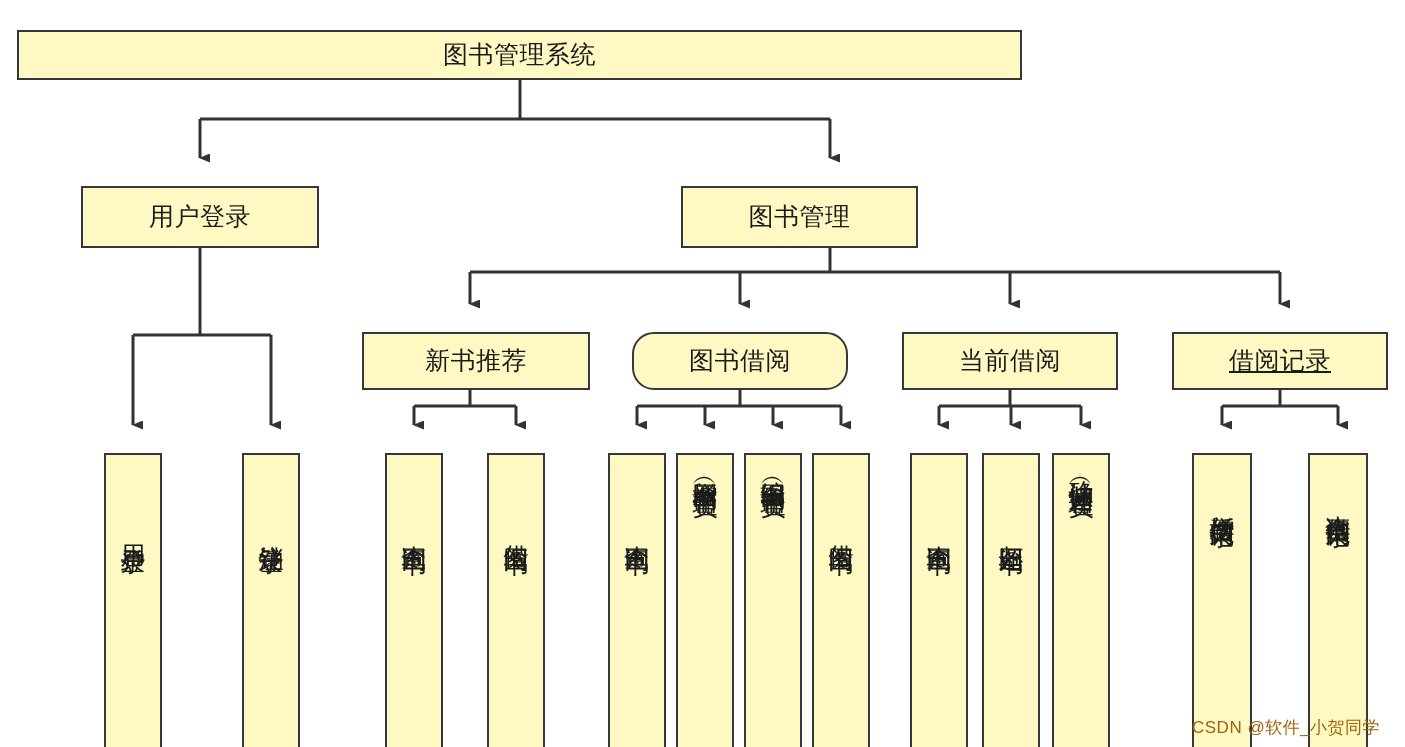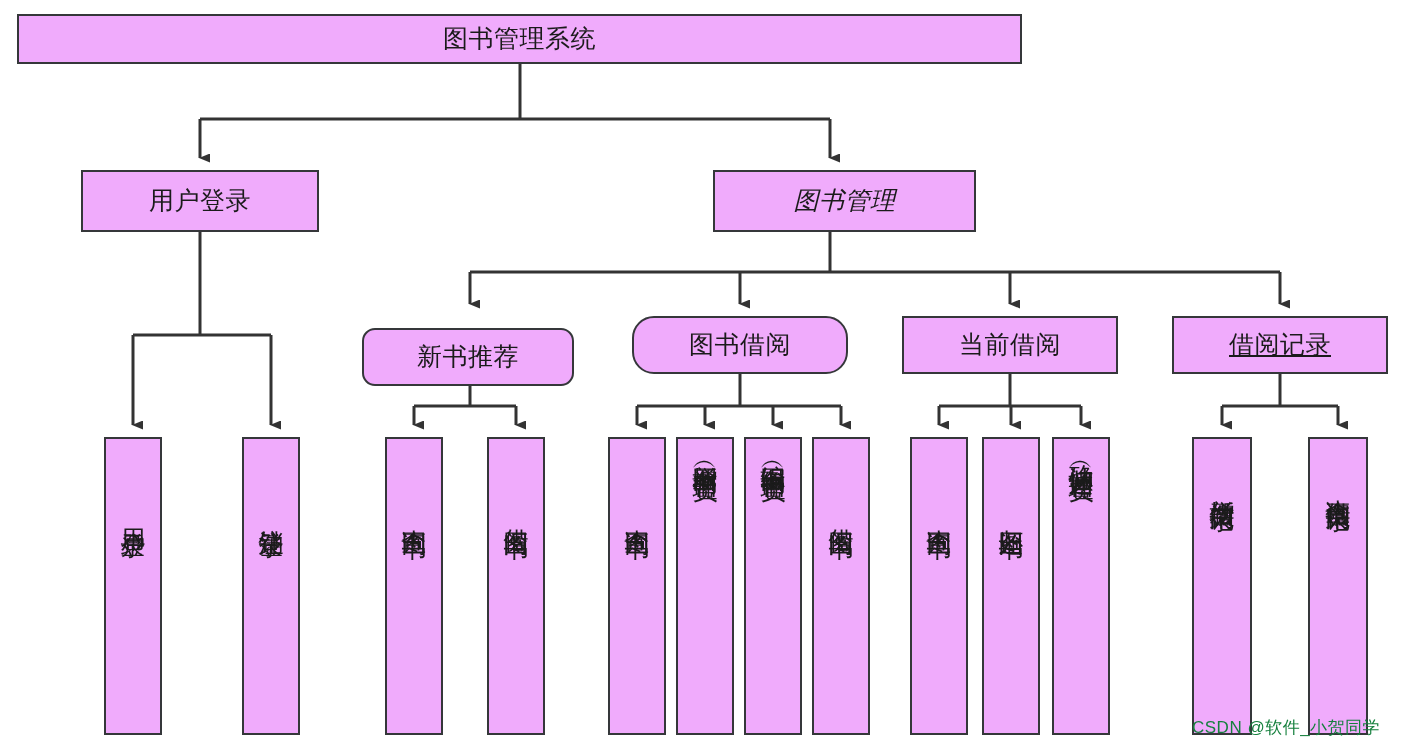--- a/index.html
+++ b/index.html
@@ -21,25 +21,26 @@
     position: absolute;
     left: 0;
     top: 0;
     width: 1405px;
     height: 747px;
   }
   .node {
     position: absolute;
     box-sizing: border-box;
     border: 2.5px solid #35373a;
-    background: #f0abfc;
+    background: #fef9c3;
     display: flex;
     align-items: center;
     justify-content: center;
     color: #1b1b1b;
+    margin-top: 16px;
   }
   .node-label {
     display: block;
     text-align: center;
     line-height: 1.02;
     white-space: nowrap;
   }
   
   .node.horiz .node-label {
     font-size: 25px;
@@ -58,21 +59,21 @@
     writing-mode: vertical-rl;
     text-orientation: upright;
     font-size: 25px;
     line-height: 1.0;
     letter-spacing: 2px;
     white-space: nowrap;
   }
   .watermark {
     position: absolute;
     font-size: 17px;
-    color: #15803d;
+    color: #a16207;
     white-space: nowrap;
     letter-spacing: 0.5px;
   }
 </style>
 </head>
 <body>
 
 <div id="canvas">
 
   <svg id="diagram-svg" viewBox="0 0 1405 747" xmlns="http://www.w3.org/2000/svg">
@@ -126,25 +127,25 @@
     </g>
   </svg>
 
   <div class="node root horiz" style="left:17px; top:14px; width:1005px; height:50px;">
     <span class="node-label">图书管理系统</span>
   </div>
 
   <div class="node horiz" style="left:81px; top:170px; width:238px; height:62px;">
     <span class="node-label">用户登录</span>
   </div>
-  <div class="node horiz" style="left:713px; top:170px; width:263px; height:62px;font-style:italic;">
+  <div class="node horiz" style="left:681px; top:170px; width:237px; height:62px;">
     <span class="node-label">图书管理</span>
   </div>
 
-  <div class="node horiz" style="left:362px; top:328px; width:212px; height:58px;border-radius:13px;">
+  <div class="node horiz" style="left:362px; top:316px; width:228px; height:58px;">
     <span class="node-label">新书推荐</span>
   </div>
   <div class="node horiz" style="left:632px; top:316px; width:216px; height:58px;border-radius:22px;">
     <span class="node-label">图书借阅</span>
   </div>
   <div class="node horiz" style="left:902px; top:316px; width:216px; height:58px;">
     <span class="node-label">当前借阅</span>
   </div>
   <div class="node horiz" style="left:1172px; top:316px; width:216px; height:58px;text-decoration:underline;">
     <span class="node-label">借阅记录</span>

